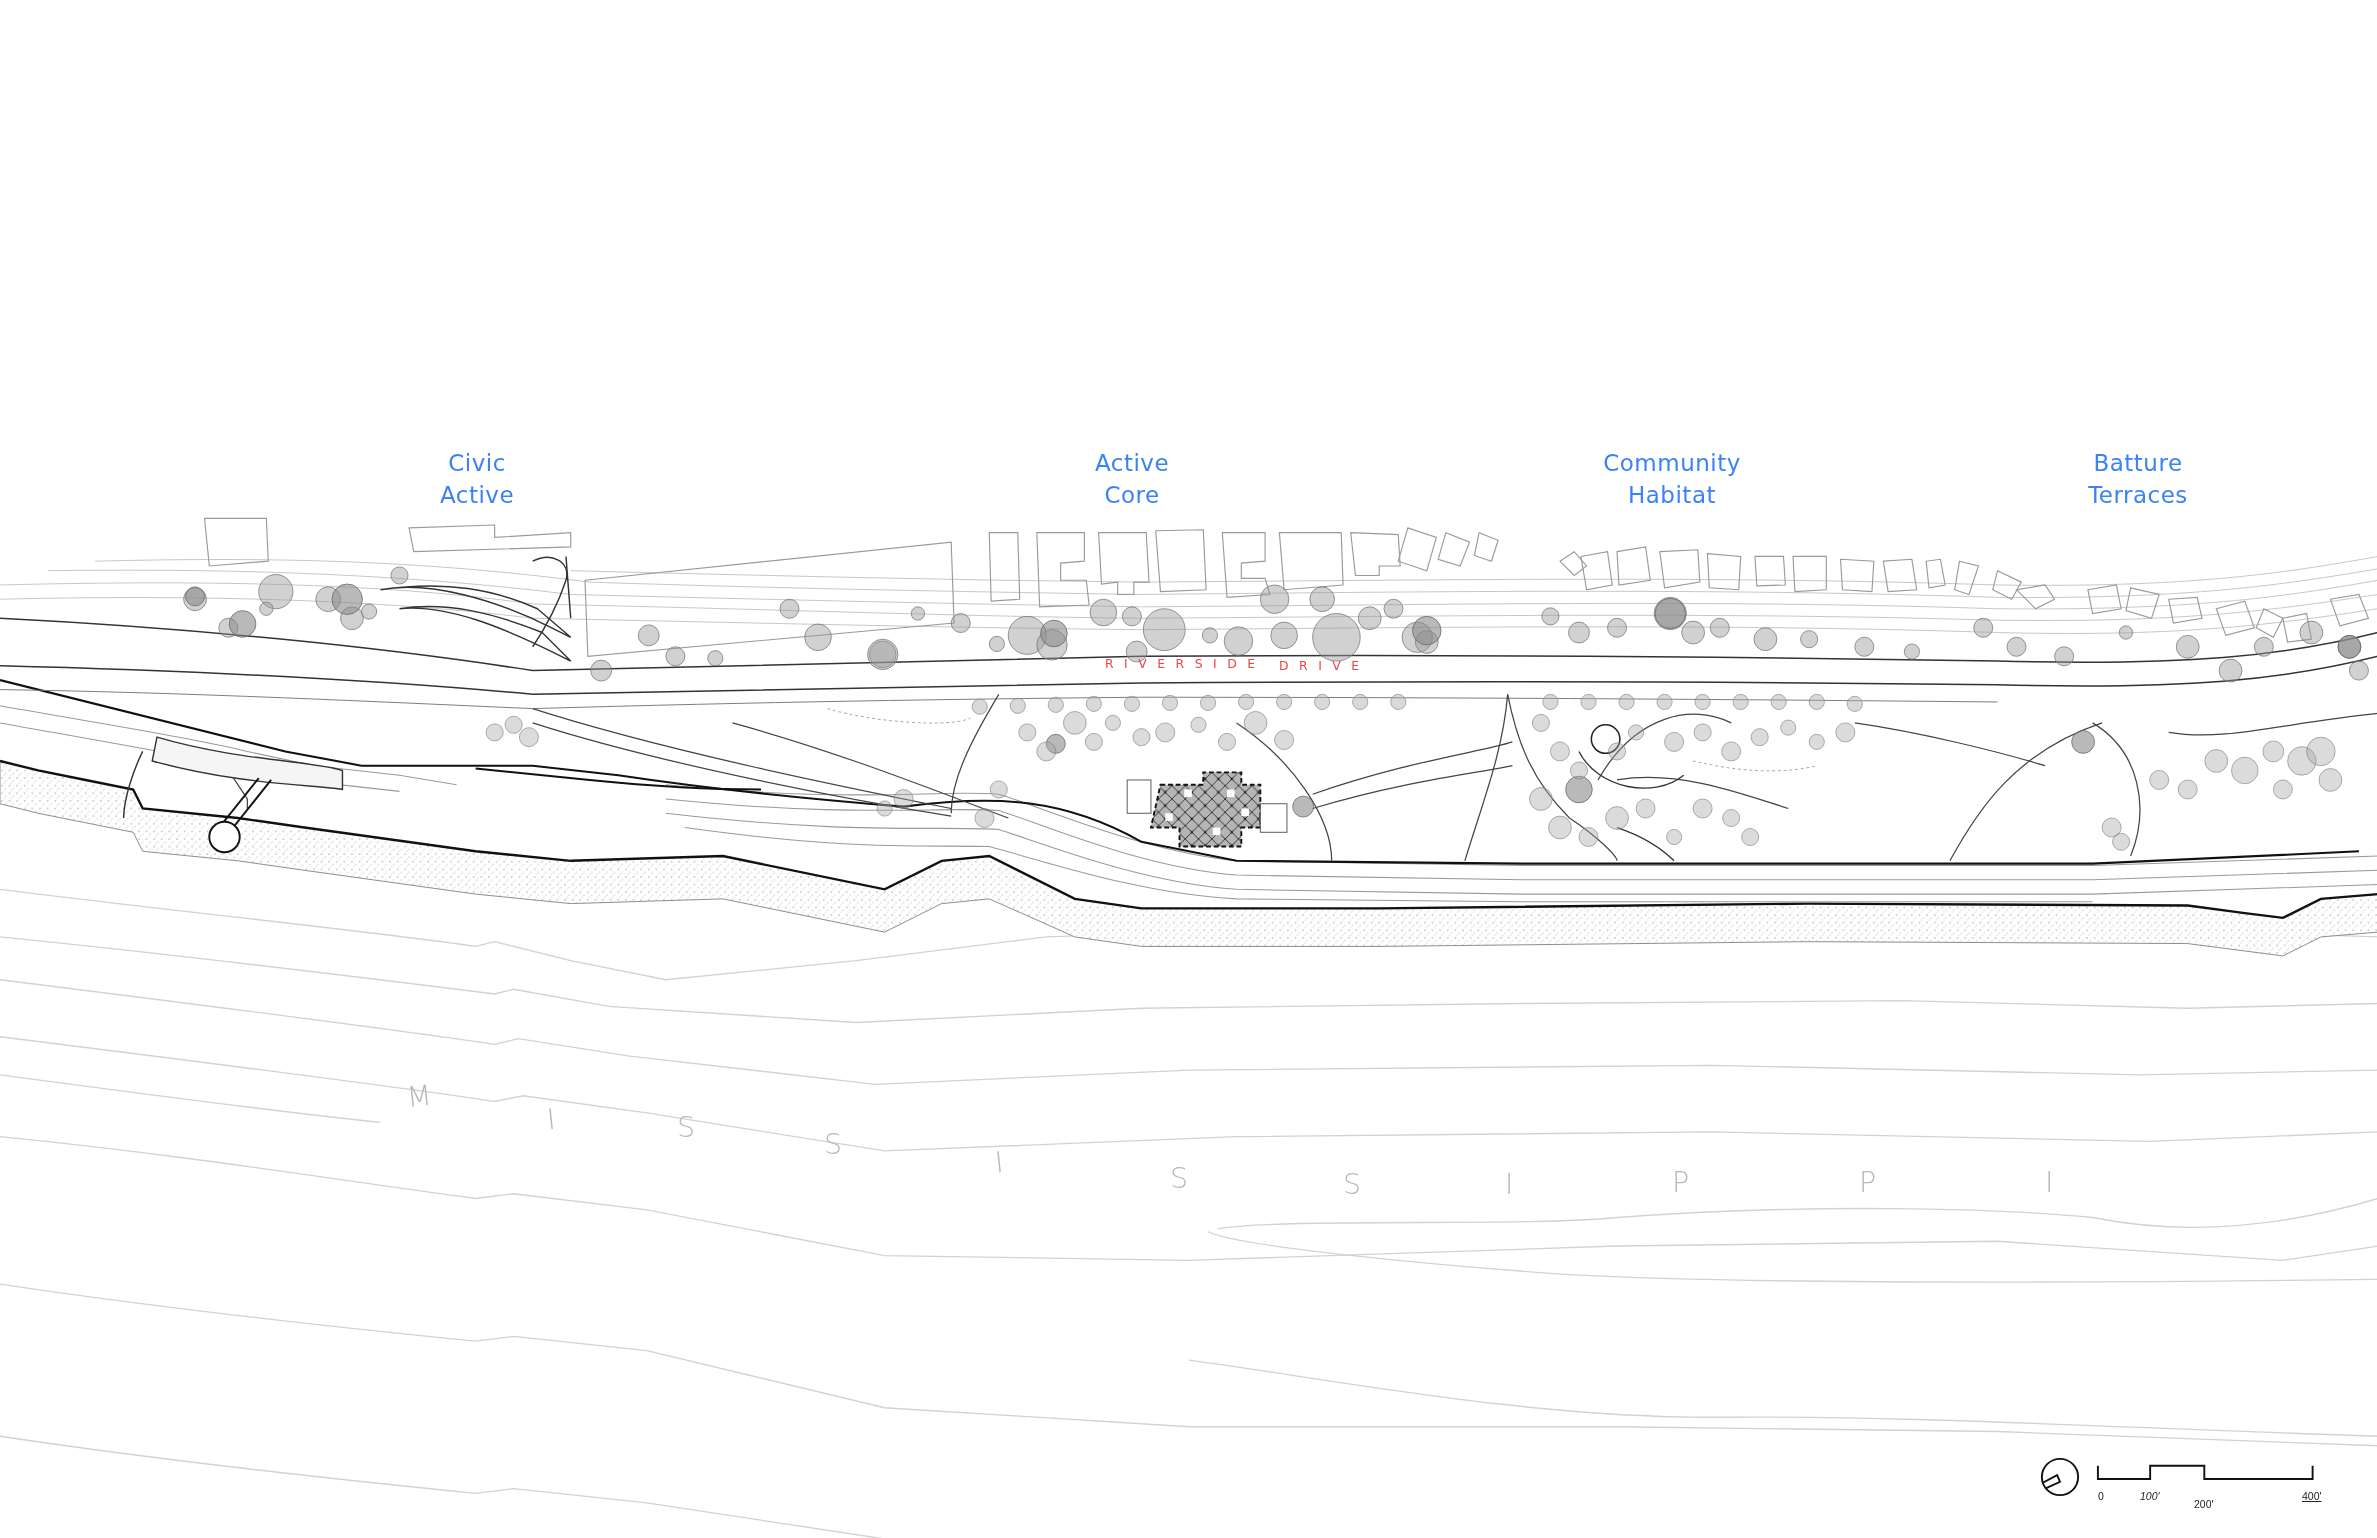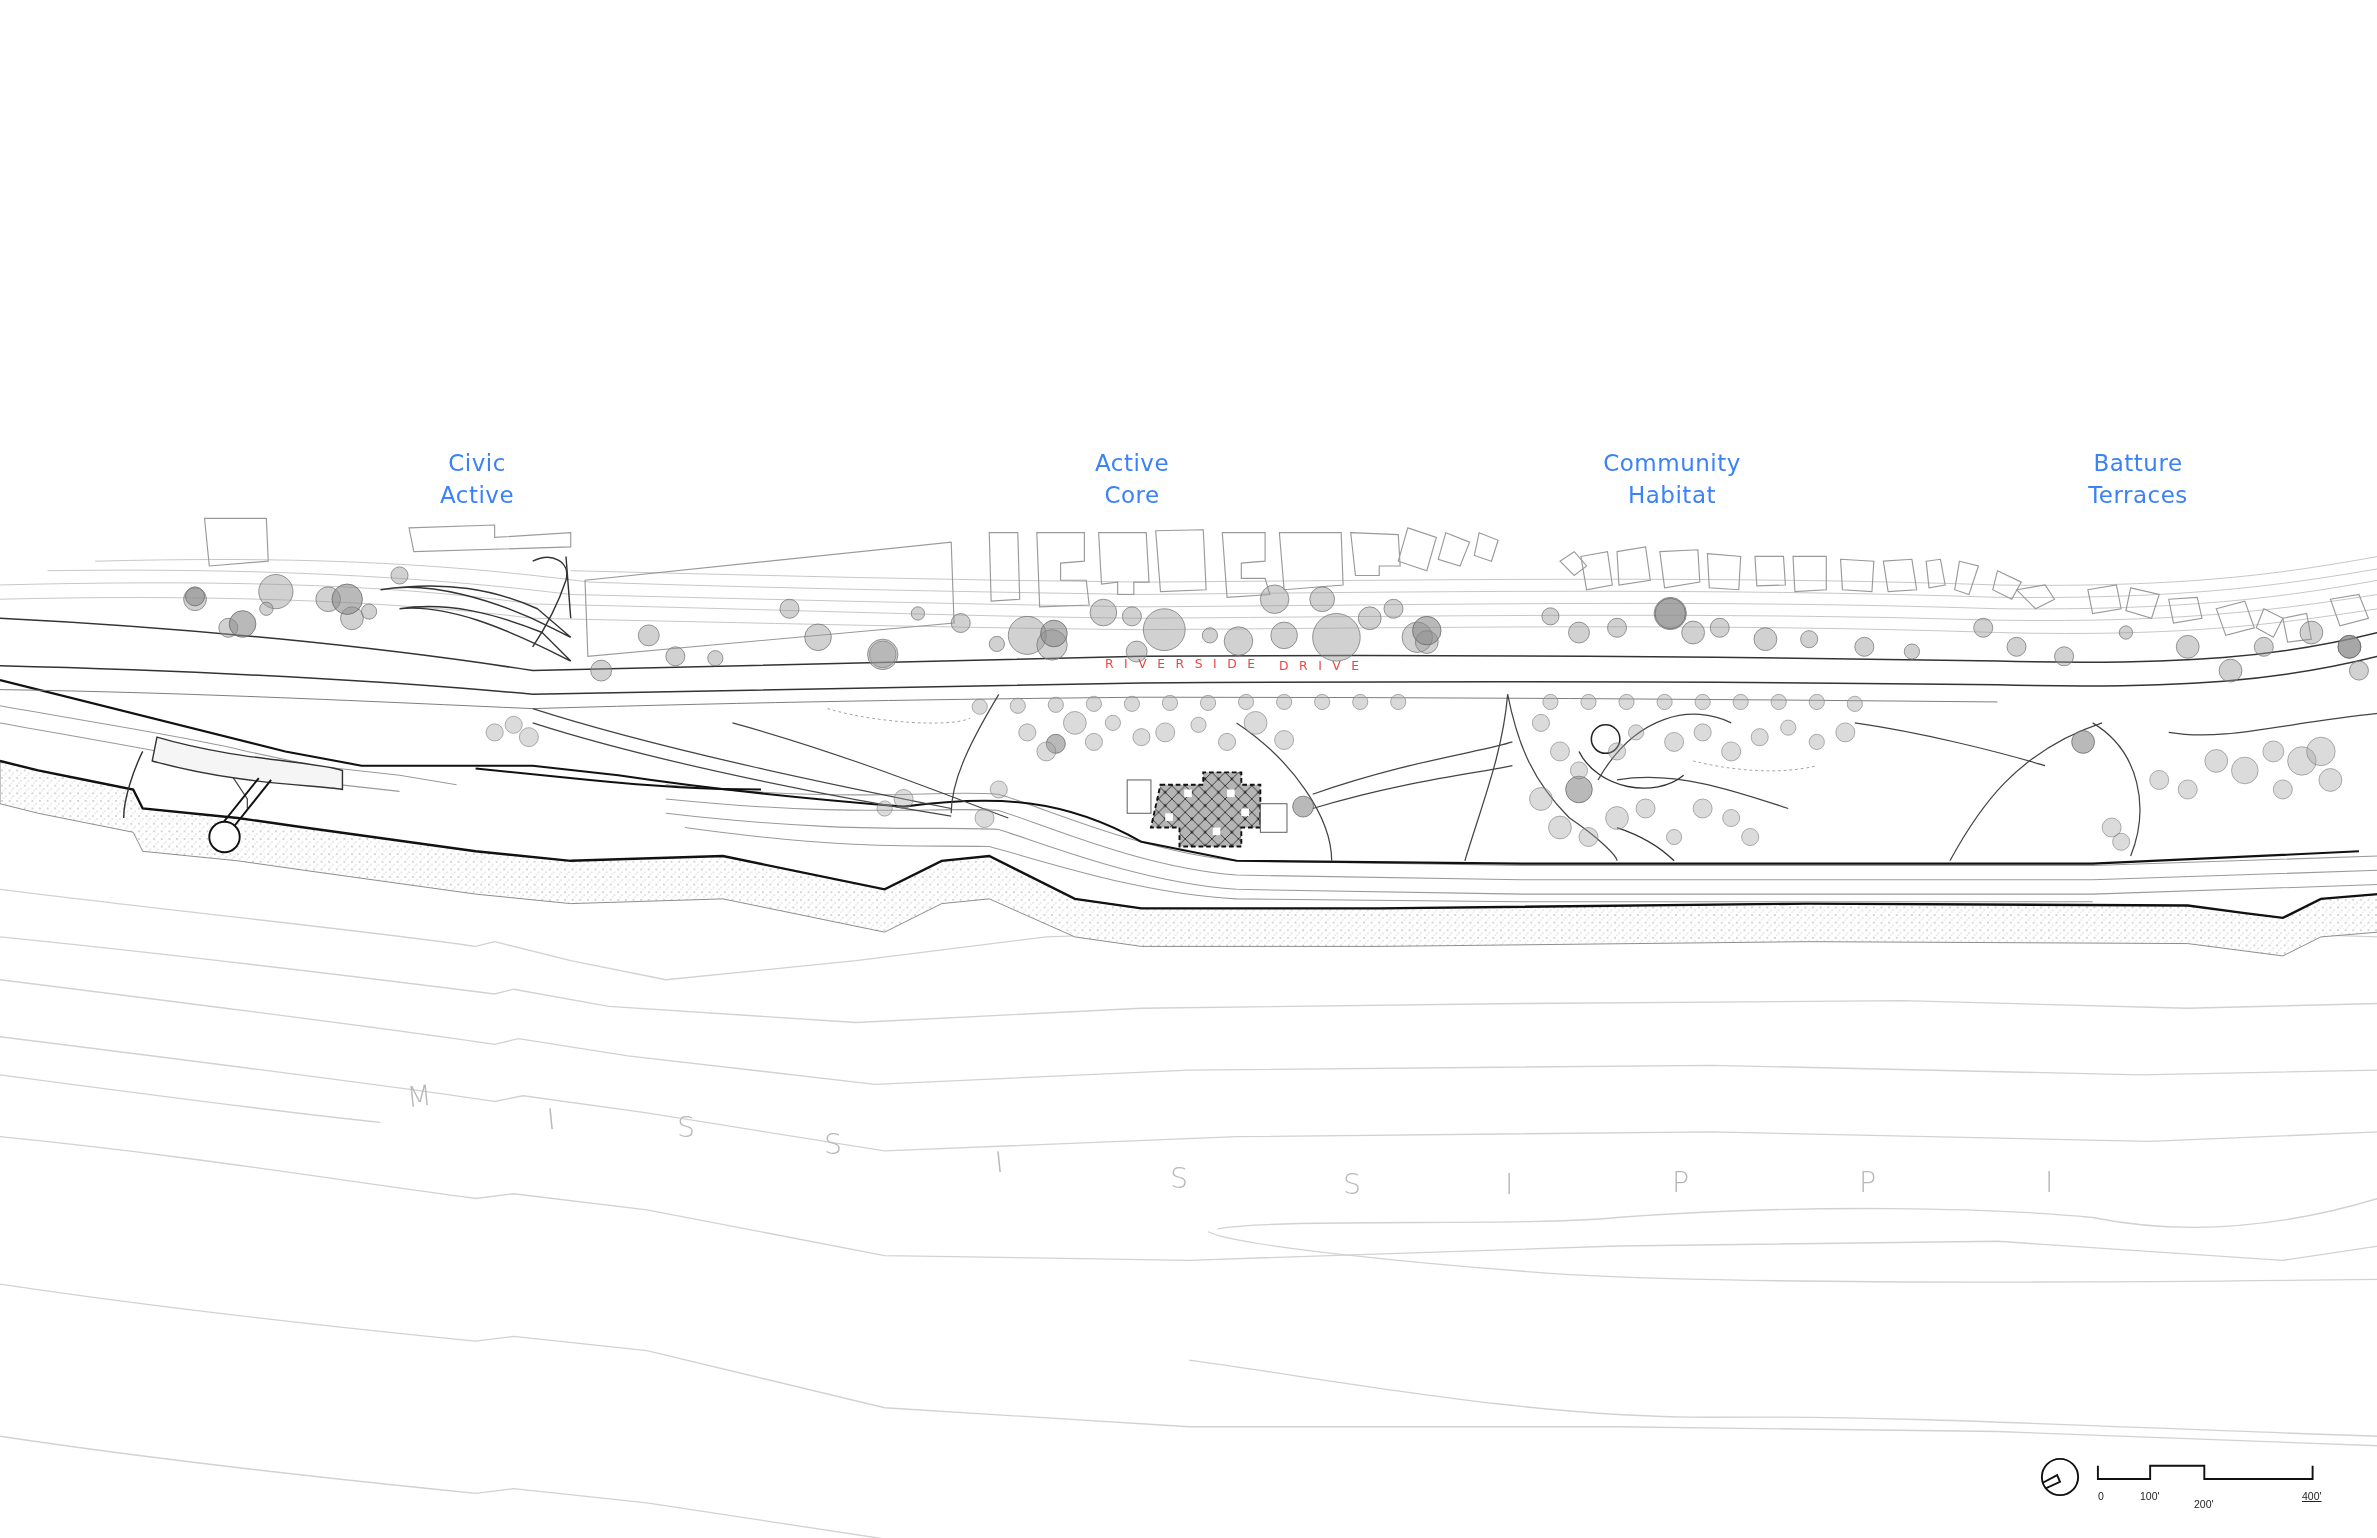--- a/index.html
+++ b/index.html
@@ -354,17 +354,17 @@
 
 <div style="position:absolute; left:2035px; top:1450px; width:304px; height:67px;">
   <svg width="42" height="42" viewBox="0 0 44 44" style="position:absolute; left:3.8px; top:5.7px;">
     <circle cx="22" cy="22" r="19" fill="none" stroke="#111" stroke-width="2"></circle>
     <path d="M4 28 L19 20 L22 27 L7 34" fill="none" stroke="#111" stroke-width="2"></path>
   </svg>
   <svg width="228" height="28.5" viewBox="0 0 240 30" style="position:absolute; left:61px; top:9.5px;">
     <path d="M2 6 L2 20 L57 20 L57 6 L114 6 L114 20 L228 20 L228 6" fill="none" stroke="#111" stroke-width="2"></path>
   </svg>
   <span class="scale-tick" style="left:63px; top:40px;">0</span>
-  <span class="scale-tick" style="left:105px; top:40px;">100'</span>
+  <span class="scale-tick" style="left:105px; top:40px;font-style:italic;">100'</span>
   <span class="scale-tick" style="left:159px; top:48px;">200'</span>
   <span class="scale-tick" style="left:267px; top:40px;text-decoration:underline;">400'</span>
 </div>
 
 
 </body></html>

